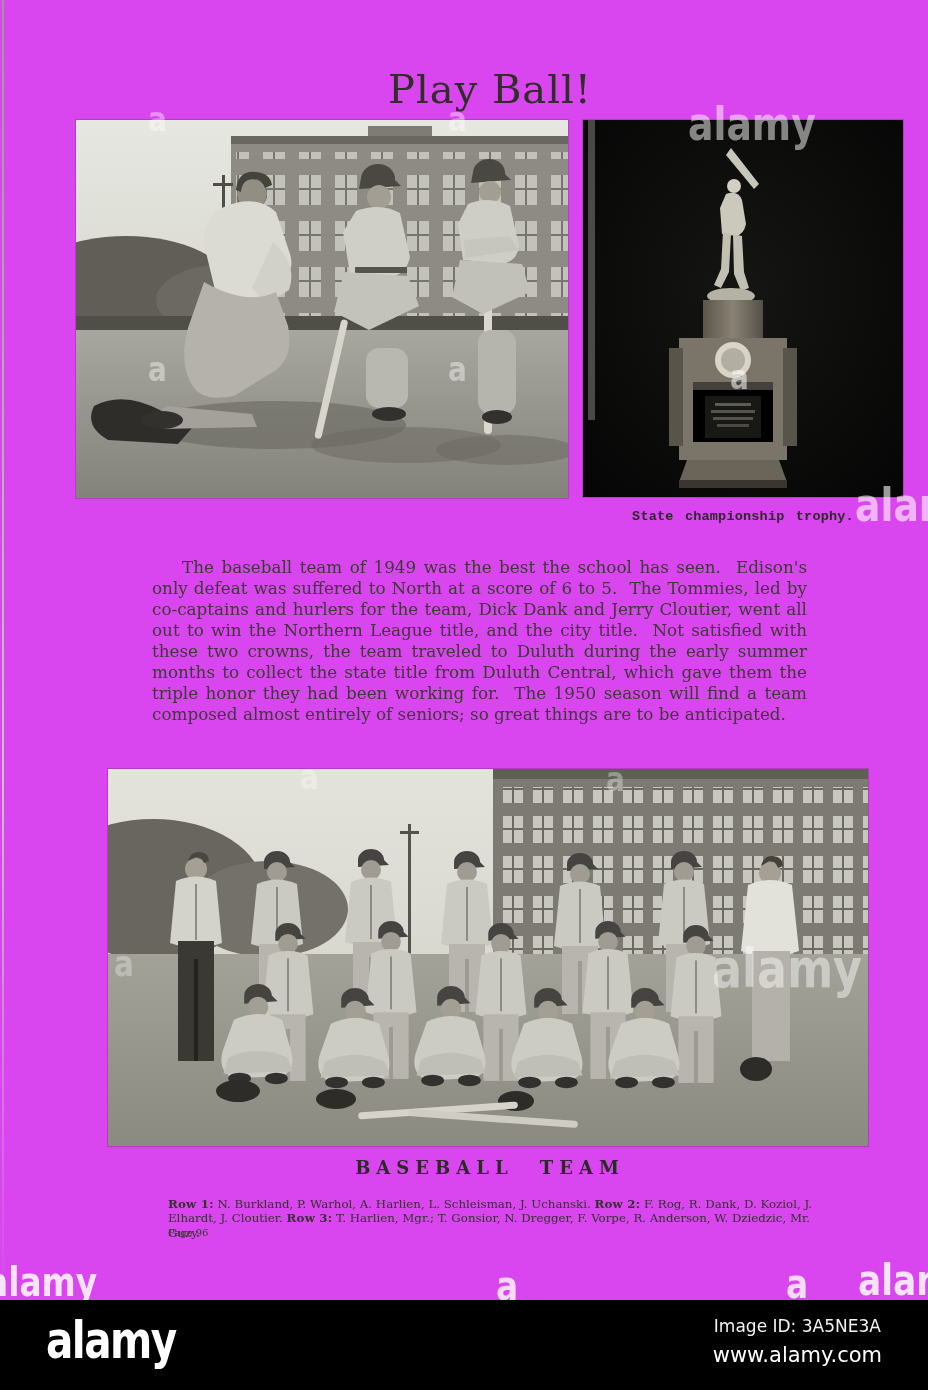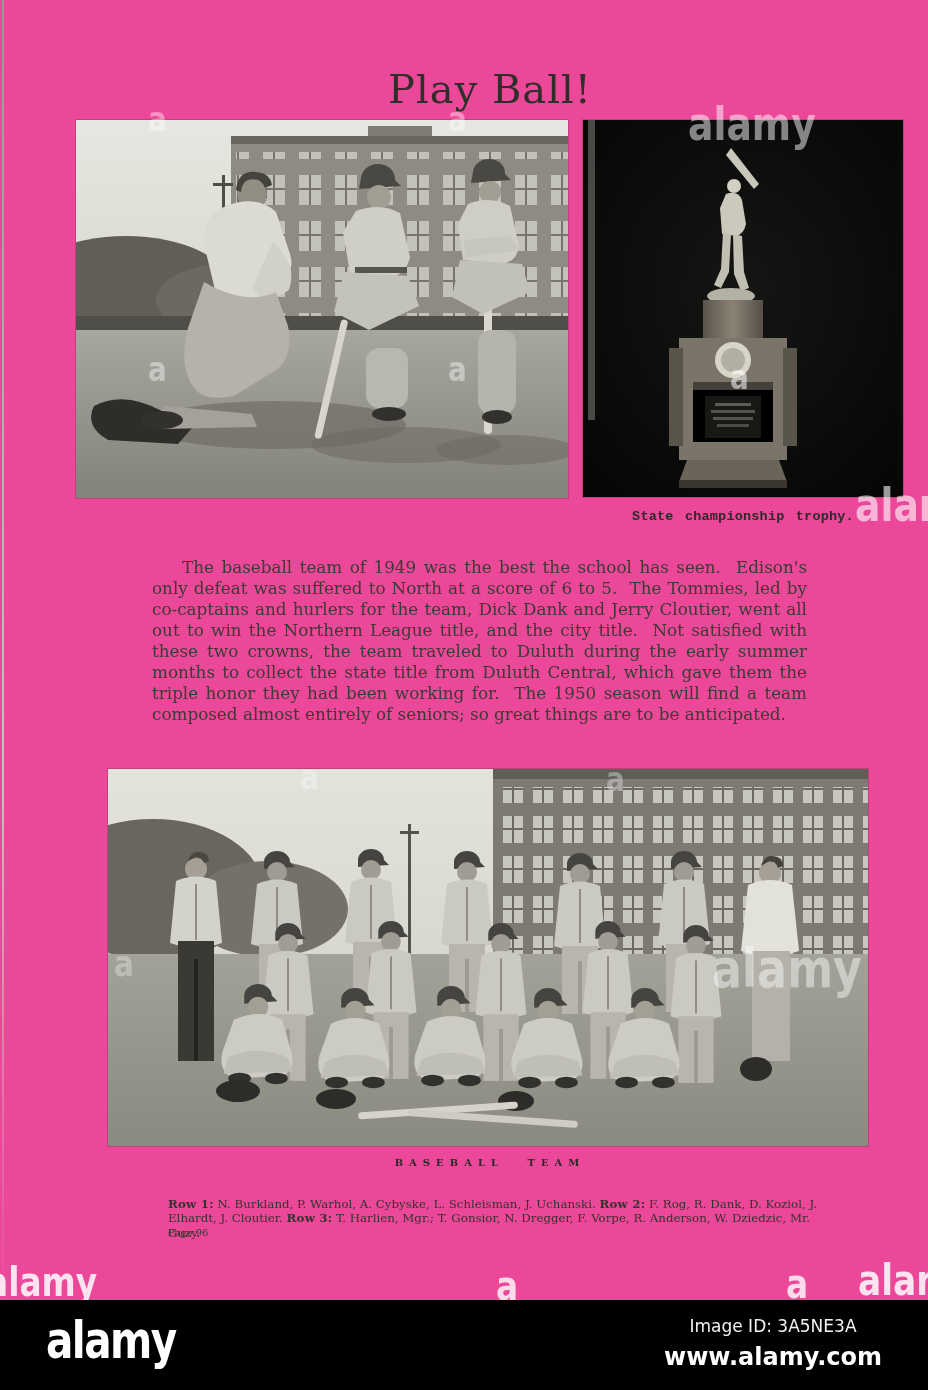--- a/index.html
+++ b/index.html
@@ -1,50 +1,50 @@
 <!DOCTYPE html>
 <html><head>
 <meta charset="utf-8">
 <style>
   html,body{margin:0;padding:0;background:#e9e8e4;}
-  .stage{position:relative;width:928px;height:1390px;background:#ec4899;overflow:hidden;
+  .stage{position:relative;width:928px;height:1390px;background:#d946ef;overflow:hidden;
          font-family:"DejaVu Serif", serif;color:#38372f;}
   .page-edge{position:absolute;left:2px;top:0;width:2px;height:1300px;
              background:linear-gradient(#9a9890,#c6c4bd 60%,rgba(198,196,189,0));}
   .page-title{position:absolute;left:52px;top:66px;width:876px;text-align:center;
               font-size:40px;font-weight:400;letter-spacing:1px;color:#2f2e29;}
   .photo{position:absolute;box-shadow:0 0 0 1px rgba(40,40,35,.22);background:#888;}
   .photo svg{display:block;width:100%;height:100%;}
   #photo-coach{left:76px;top:120px;width:492px;height:378px;}
   #photo-trophy{left:583px;top:120px;width:320px;height:377px;}
   #photo-team{left:108px;top:769px;width:760px;height:377px;}
   .caption{position:absolute;font-size:13.5px;font-weight:bold;color:#2b2a26;
            text-align:center;word-spacing:3px;letter-spacing:.2px;}
   #caption-left{left:90px;top:509px;width:464px;}
   #caption-right{left:583px;top:509px;width:320px;font-family:Liberation Mono, monospace;}
   .body-par{position:absolute;left:152px;top:557px;width:655px;font-size:16.8px;
             line-height:21px;text-align:justify;text-indent:30px;color:#3c3b34;
             white-space:pre-wrap;}
   .team-heading{position:absolute;left:52px;top:1157px;width:876px;text-align:center;
-                font-size:10px;font-weight:bold;letter-spacing:6px;word-spacing:14px;color:#2b2a26;}
+                font-size:18px;font-weight:bold;letter-spacing:6px;word-spacing:14px;color:#2b2a26;}
   .roster{position:absolute;left:168px;top:1185px;width:658px;font-size:11.8px;
           line-height:14.5px;color:#34332d;}
   .roster b{letter-spacing:.2px;}
   .page-num{position:absolute;left:168px;top:1227px;font-size:10px;color:#3c3b34;}
   .wm{position:absolute;font-family:"DejaVu Sans", sans-serif;font-weight:bold;
       color:#fff;pointer-events:none;transform-origin:left top;transform:scaleX(.82);
       line-height:1;user-select:none;}
   .footer-bar{position:absolute;left:0;top:1300px;width:928px;height:90px;background:#000;}
   .footer-logo{position:absolute;left:46px;top:14px;font-family:"DejaVu Sans", sans-serif;
                font-weight:bold;font-size:52px;color:#fff;letter-spacing:-2px;
                transform:scaleX(.78);transform-origin:left top;line-height:1;}
   .footer-right{position:absolute;right:46px;top:16px;text-align:center;color:#fff;
                 font-family:"DejaVu Sans", sans-serif;}
   .footer-id{font-size:17px;font-weight:400;opacity:.95;}
-  .footer-url{font-size:24px;font-weight:bold;margin-top:7px;}
+  .footer-url{font-size:21px;font-weight:normal;margin-top:7px;}
 </style>
 </head>
 <body>
 
 <div class="stage">
 
   <div class="page-edge"></div>
 
   <div class="page-title">Play Ball!</div>
 
@@ -240,21 +240,21 @@
       <ellipse cx="228" cy="330" rx="20" ry="10" fill="#2e2c28"></ellipse>
       <ellipse cx="408" cy="332" rx="18" ry="10" fill="#2e2c28"></ellipse>
       <ellipse cx="648" cy="300" rx="16" ry="12" fill="#2e2c28"></ellipse>
       <rect x="250" y="338" width="160" height="7" rx="3.5" fill="#d6d4ca" transform="rotate(-4 330 341)"></rect>
       <rect x="300" y="346" width="170" height="7" rx="3.5" fill="#cfcdc3" transform="rotate(4 385 349)"></rect>
     </svg>
   </div>
 
   <div class="team-heading">BASEBALL TEAM</div>
 
-  <p class="roster"><b>Row 1:</b> <span>N. Burkland, P. Warhol, A. Cybyske, L. Schleisman, J. Uchanski.</span> <b>Row 2:</b> <span>F. Rog, R. Dank, D. Koziol, J. Elhardt, J. Cloutier.</span> <b>Row 3:</b> <span>T. Harlien, Mgr.; T. Gonsior, N. Dregger, F. Vorpe, R. Anderson, W. Dziedzic, Mr. Guzy.</span></p>
+  <p class="roster"><b>Row 1:</b> <span>N. Burkland, P. Warhol, A. Harlien, L. Schleisman, J. Uchanski.</span> <b>Row 2:</b> <span>F. Rog, R. Dank, D. Koziol, J. Elhardt, J. Cloutier.</span> <b>Row 3:</b> <span>T. Harlien, Mgr.; T. Gonsior, N. Dregger, F. Vorpe, R. Anderson, W. Dziedzic, Mr. Guzy.</span></p>
 
   <div class="page-num">Page 96</div>
 
   <div class="wm" style="left:688px;top:101px;font-size:46px;opacity:.5;">alamy</div>
   <div class="wm" style="left:712px;top:942px;font-size:54px;opacity:.45;">alamy</div>
   <div class="wm" style="left:855px;top:482px;font-size:46px;opacity:.6;">alamy</div>
   <div class="wm" style="left:148px;top:102px;font-size:34px;opacity:.4;">a</div>
   <div class="wm" style="left:448px;top:102px;font-size:34px;opacity:.4;">a</div>
   <div class="wm" style="left:148px;top:352px;font-size:34px;opacity:.42;">a</div>
   <div class="wm" style="left:448px;top:352px;font-size:34px;opacity:.42;">a</div>

